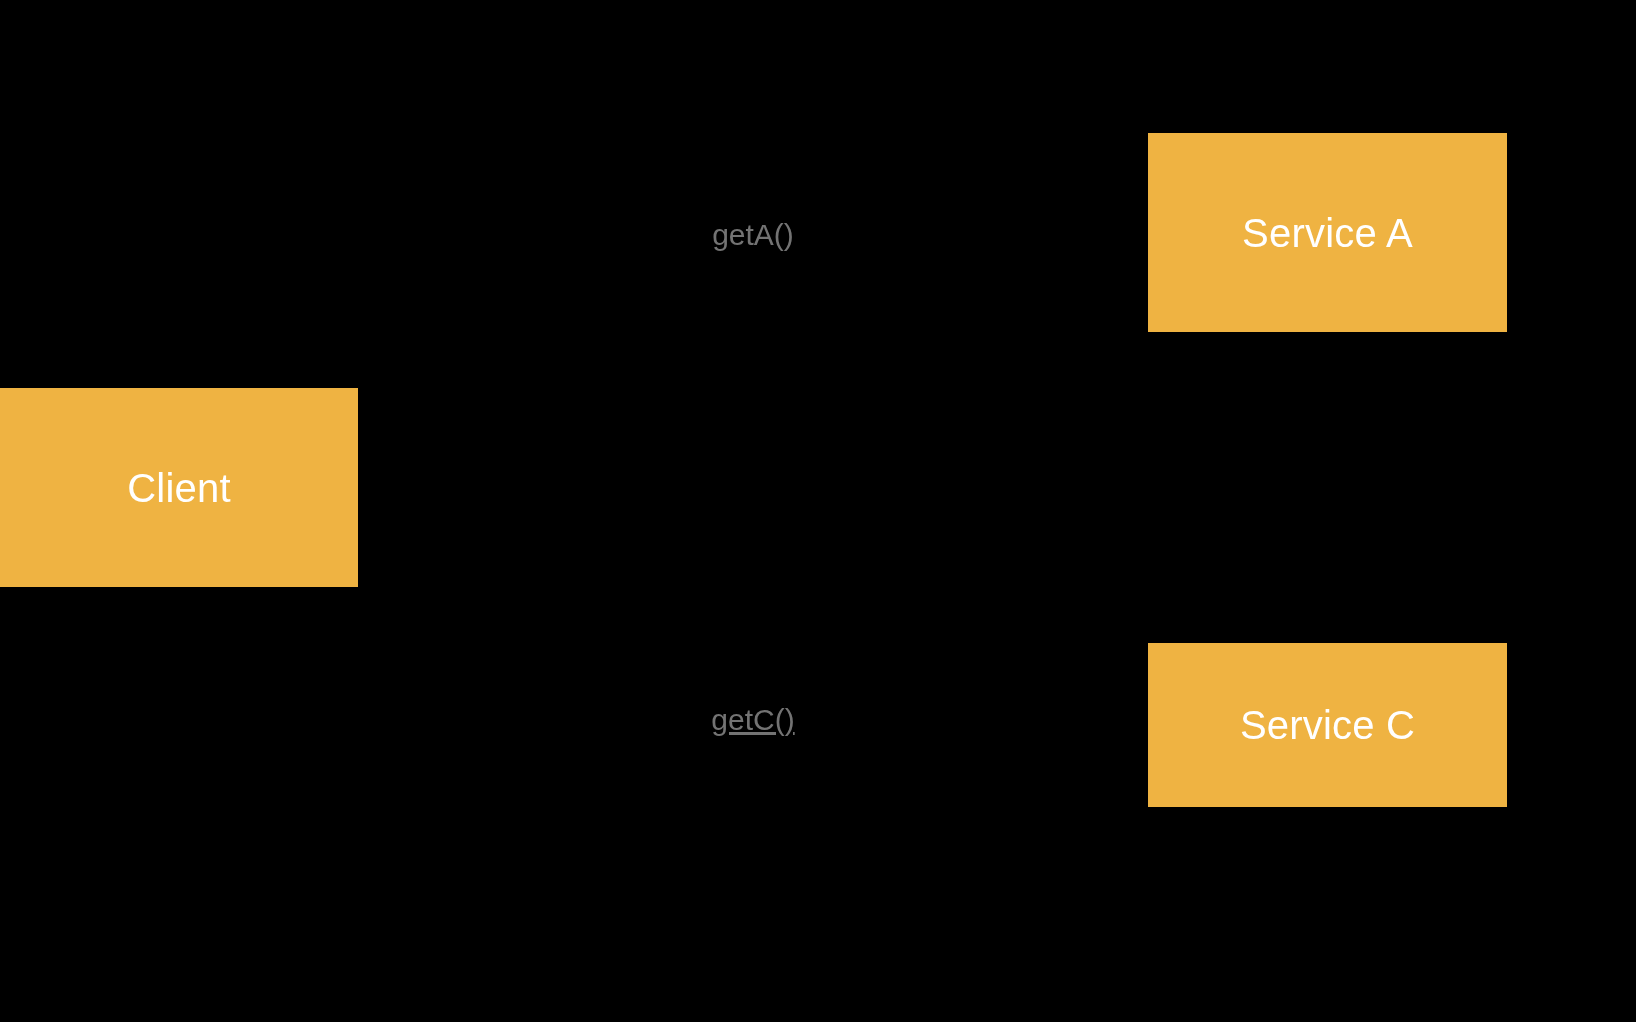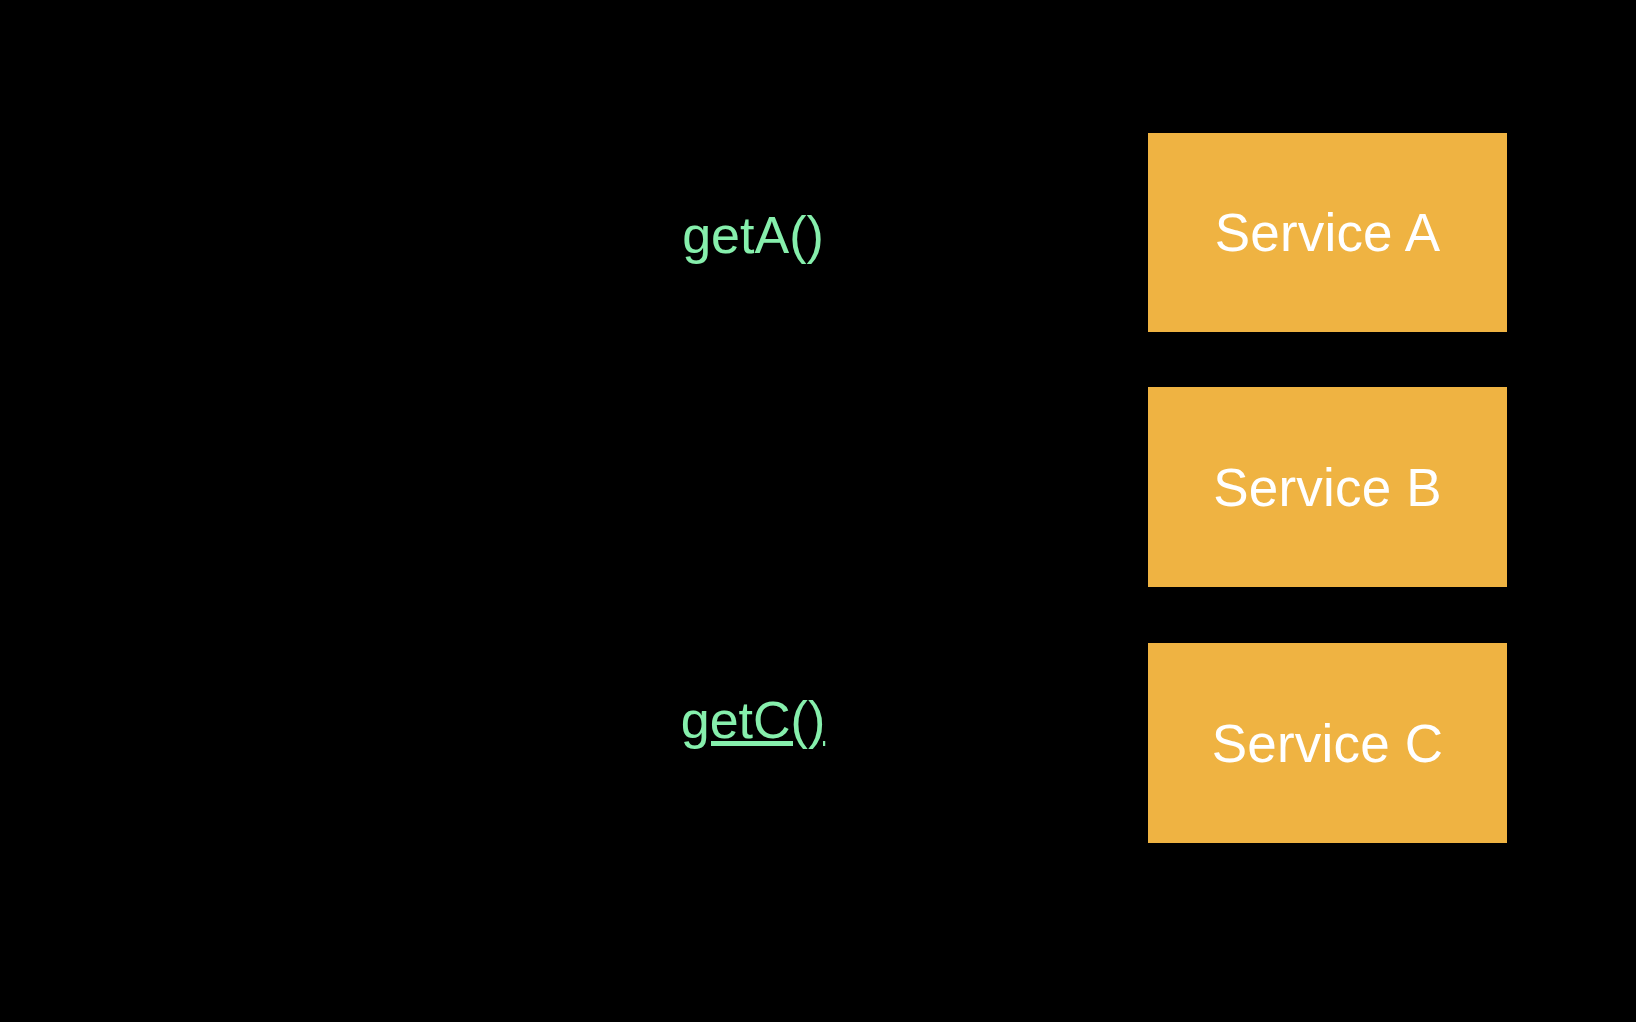--- a/index.html
+++ b/index.html
@@ -19,68 +19,68 @@
     background: #000000;
     overflow: hidden;
   }
   .node {
     position: absolute;
     display: flex;
     align-items: center;
     justify-content: center;
     box-sizing: border-box;
     color: #ffffff;
-    font-size: 53px;
+    font-size: 40px;
     font-weight: 400;
     letter-spacing: 0.2px;
     line-height: 1;
     user-select: none;
   }
   .node-label {
     display: block;
     white-space: nowrap;
   }
   .edge-label {
     position: absolute;
     display: flex;
     align-items: center;
     justify-content: center;
-    color: #86efac;
-    font-size: 52px;
+    color: #737373;
+    font-size: 30px;
     font-weight: 400;
     line-height: 1;
     white-space: nowrap;
     user-select: none;
     text-align: right;
   }
 
   
   #node-client   { left: 0px;    top: 388px; width: 358px; height: 199px; }
   #node-servicea { left: 1148px; top: 133px; width: 359px; height: 199px; }
   #node-serviceb { left: 1148px; top: 387px; width: 359px; height: 200px; }
-  #node-servicec { left: 1148px; top: 643px; width: 359px; height: 200px; }
+  #node-servicec { left: 1148px; top: 643px; width: 359px; height: 164px; }
 
   
   #edge-label-geta { left: 633px; top: 208px; width: 240px; height: 54px; }
   #edge-label-getb { left: 633px; top: 408px; width: 240px; height: 54px; }
   #edge-label-getc { left: 633px; top: 693px; width: 240px; height: 54px; text-decoration: underline; }
 </style>
 </head>
 <body>
 
 <div id="canvas">
 
+  <div class="node" id="node-client" style="background:#efb342;">
+    <span class="node-label">Client</span>
+  </div>
 
   <div class="node" id="node-servicea" style="background:#efb342;">
     <span class="node-label">Service A</span>
   </div>
 
-  <div class="node" id="node-serviceb" style="background:#efb342;">
-    <span class="node-label">Service B</span>
-  </div>
 
   <div class="node" id="node-servicec" style="background:#efb342;">
     <span class="node-label">Service C</span>
   </div>
 
   <div class="edge-label" id="edge-label-geta">getA()</div>
 
 
   <div class="edge-label" id="edge-label-getc">getC()</div>
 

